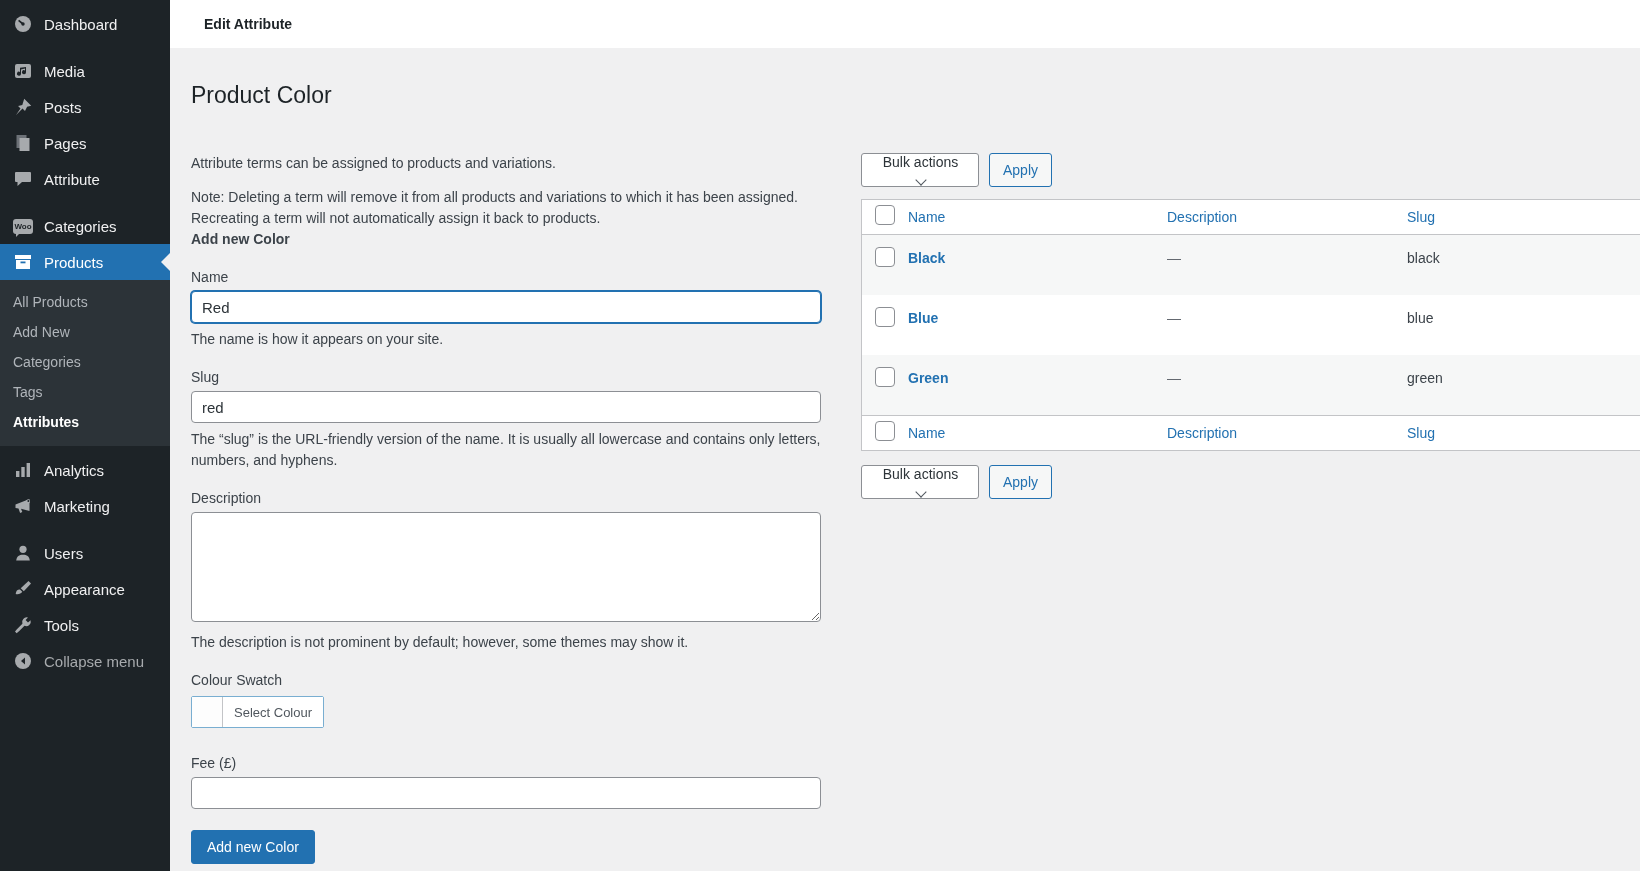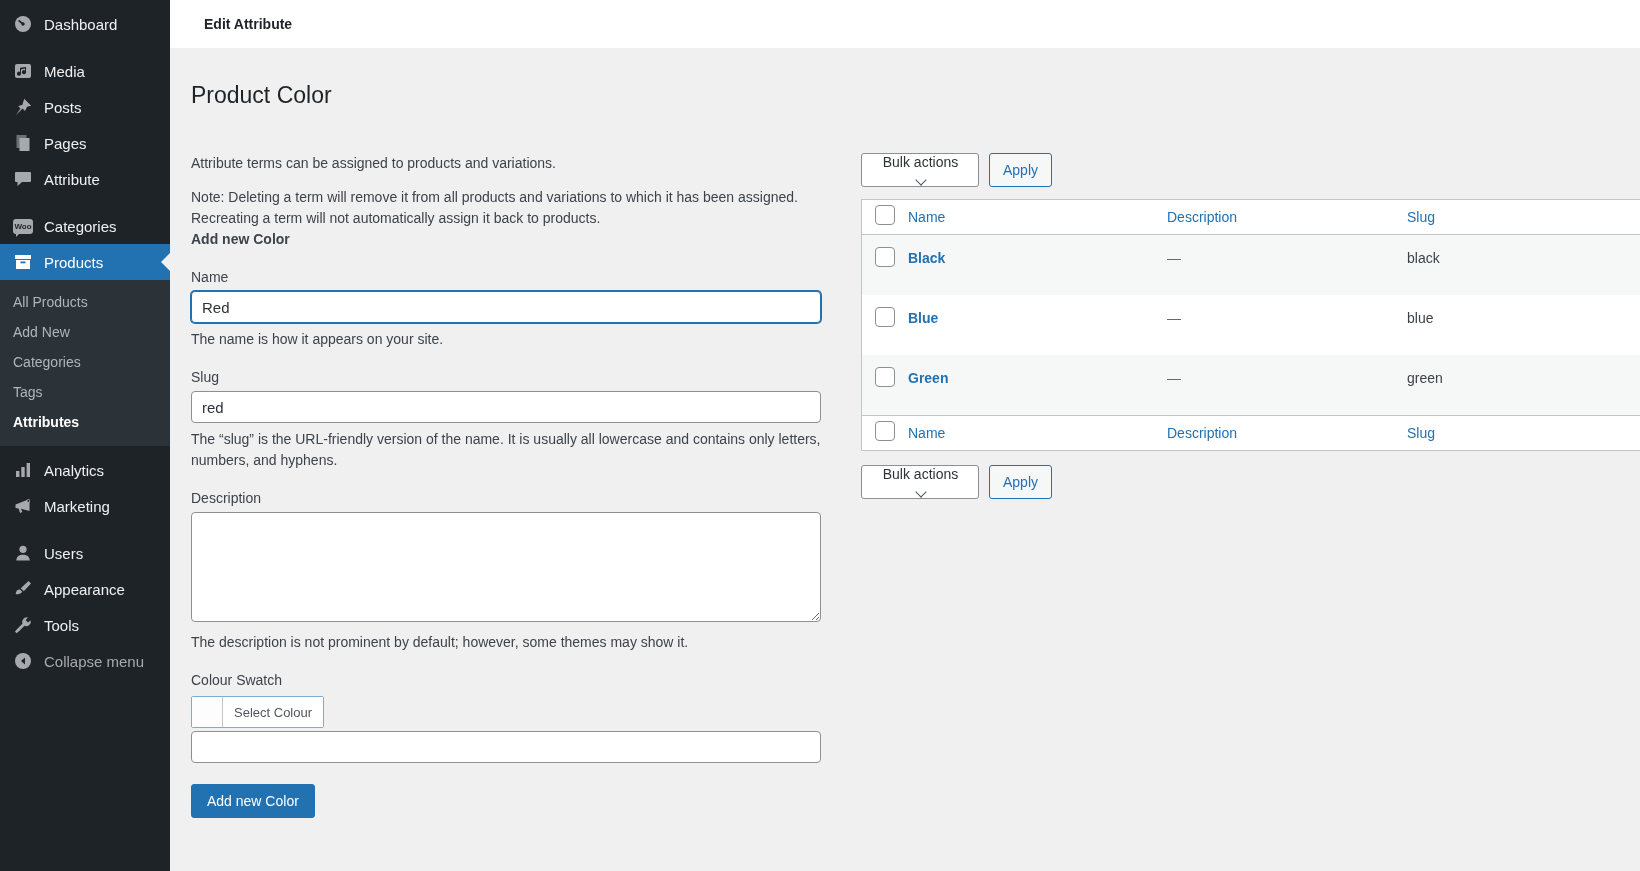--- a/index.html
+++ b/index.html
@@ -300,20 +300,21 @@
       <label class="field-label">Description</label>
       <textarea class="desc" style=""></textarea>
       <p class="help">The description is not prominent by default; however, some themes may show it.</p>
 
       <label class="field-label">Colour Swatch</label>
       <div class="swatch-btn">
         <span class="swatch-preview"></span>
         <span class="swatch-label">Select Colour</span>
       </div>
 
+      <label class="field-label" style="margin-top:24px;">Fee (£)</label>
       <input class="txt-input" type="text" value="" style="">
 
       <div>
         <button class="primary-btn">Add new Color</button>
       </div>
     </section>
 
     <section class="table-col">
 
       <div class="tablenav top">

